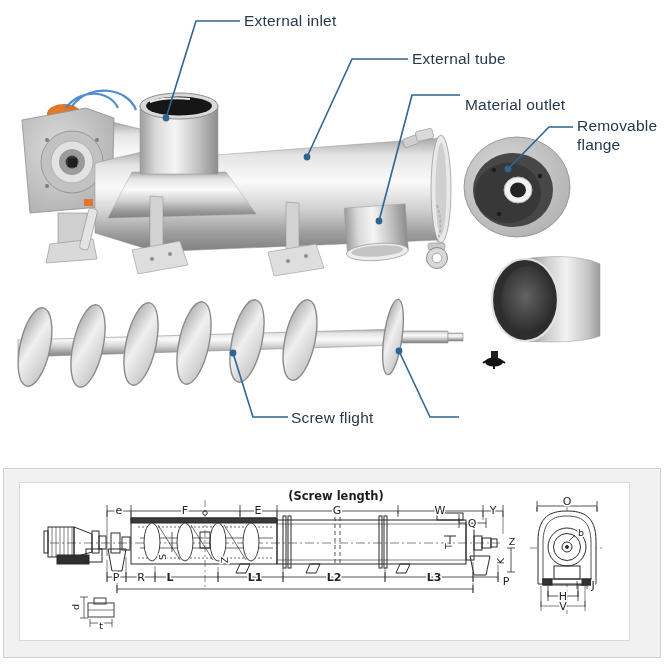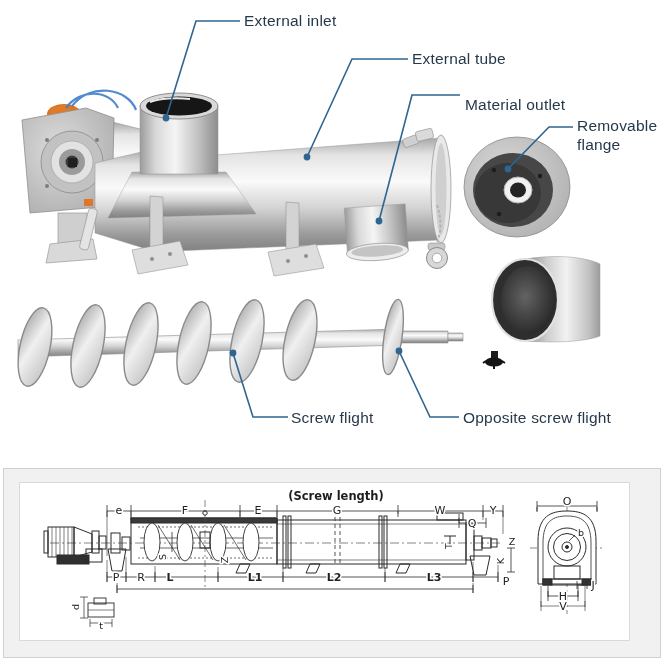--- a/index.html
+++ b/index.html
@@ -313,15 +313,14 @@
     <text class="dim sm" x="79" y="607" transform="rotate(-90 79 607)">d</text>
     <text class="dim sm" x="101" y="629">t</text>
   </g>
 </svg>
 
 <div class="callout" style="left:244px;top:12px;">External inlet</div>
 <div class="callout" style="left:412px;top:50px;">External tube</div>
 <div class="callout" style="left:465px;top:96px;">Material outlet</div>
 <div class="callout wrap" style="left:577px;top:117px;">Removable flange</div>
 <div class="callout" style="left:291px;top:409px;text-align:center;">Screw flight</div>
-<div class="callout" style="left:463px;top:409px;">Opposite screw flight</div>
 
 </div>
 
 </body></html>

